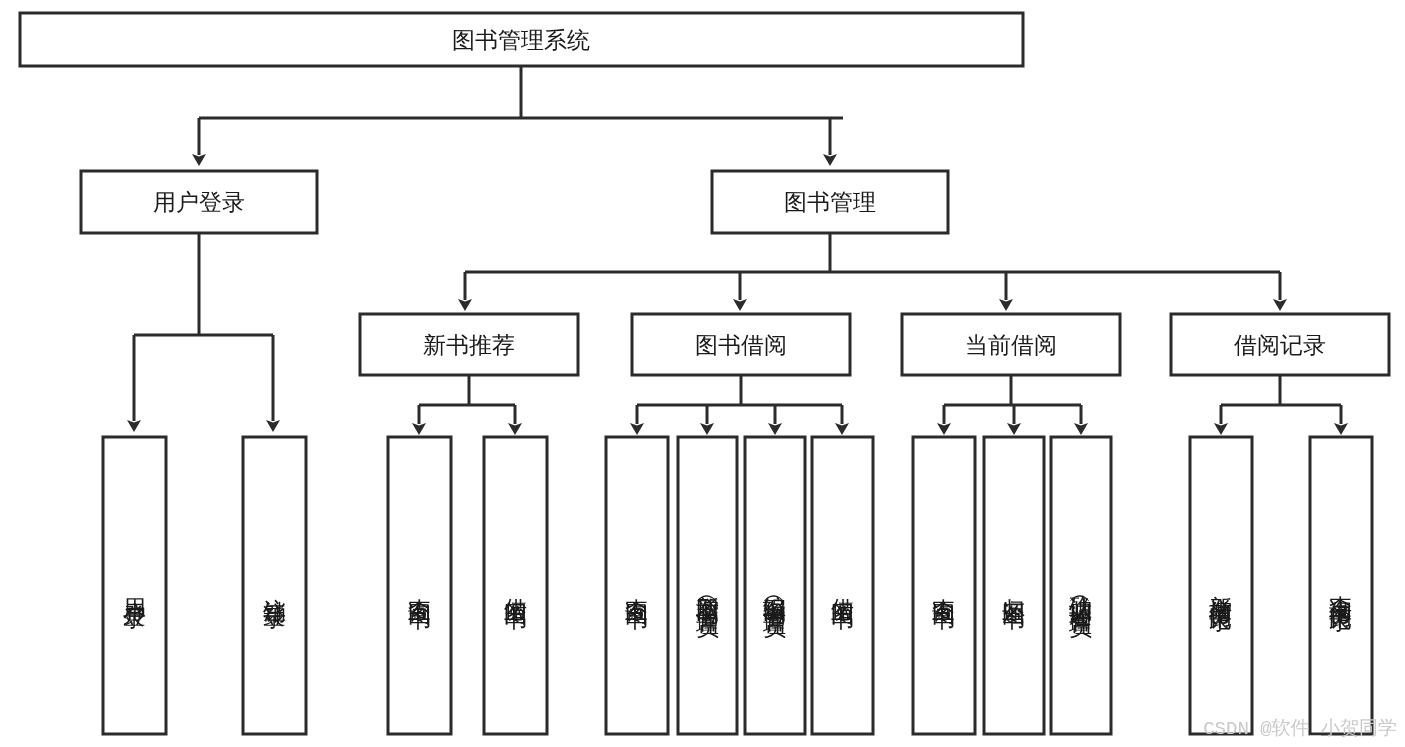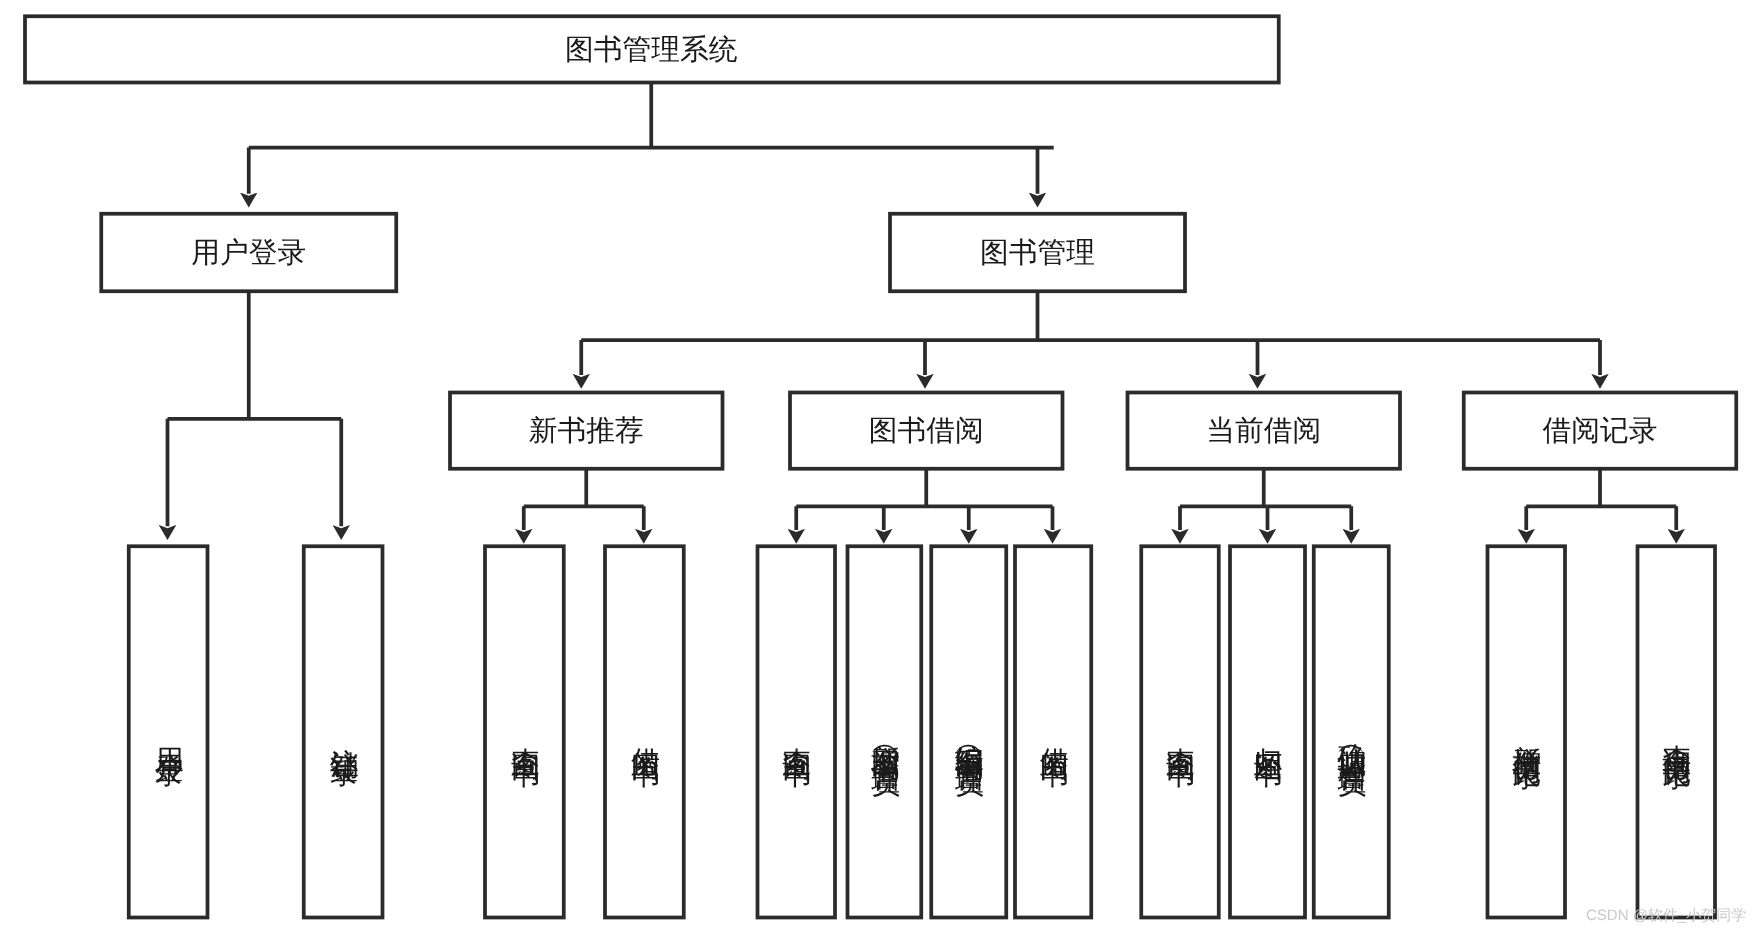--- a/index.html
+++ b/index.html
@@ -48,22 +48,22 @@
     fill: none;
   }
   .arrow-head {
     fill: #2b2b2b;
     stroke: none;
   }
   .watermark {
     position: absolute;
     right: 8px;
     bottom: 6px;
-    font-family: Liberation Sans, sans-serif;
-    font-size: 12px;
+    font-family: Liberation Mono, monospace;
+    font-size: 19px;
     color: #c9c9c9;
     white-space: nowrap;
     user-select: none;
   }
 </style>
 </head>
 <body>
 
 <svg id="diagram" viewBox="0 0 1405 747">
   <defs>

